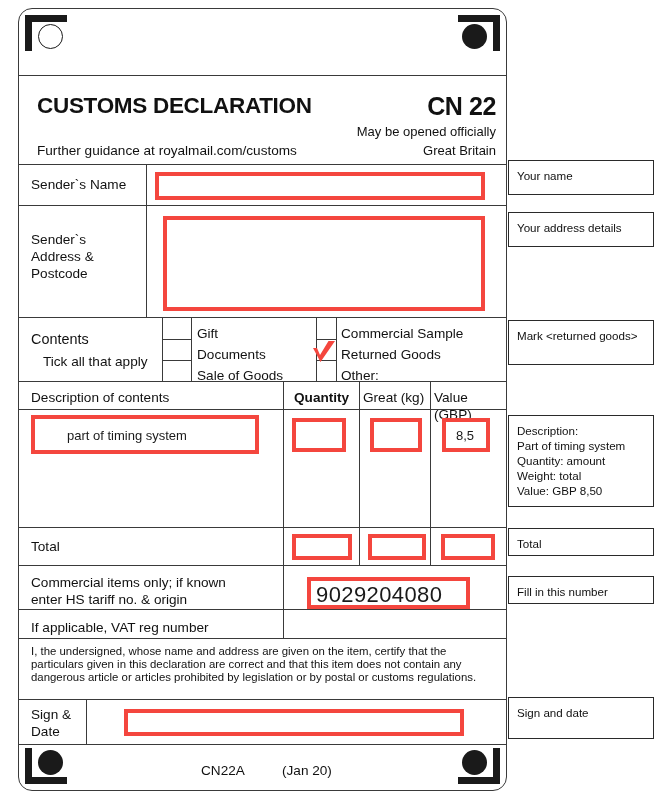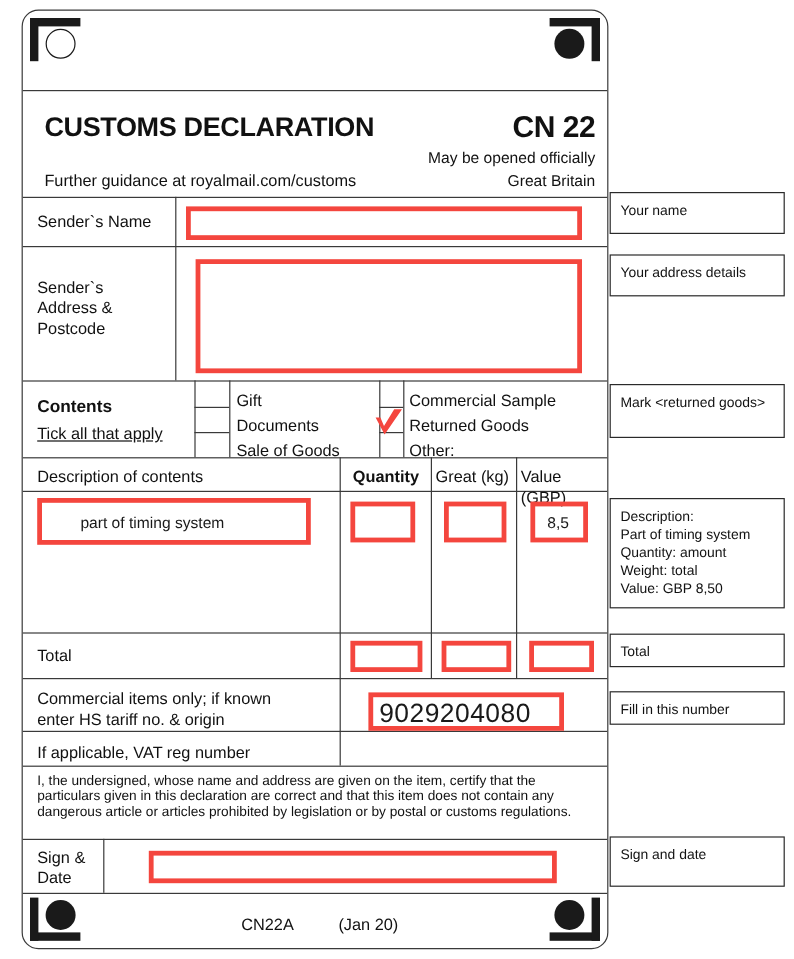--- a/index.html
+++ b/index.html
@@ -116,21 +116,21 @@
     top: 134px;
     font-size: 13px;
   }
 
   
   .cell-label {
     position: absolute;
     font-size: 13.6px;
     line-height: 17px;
   }
-  .cell-bold { font-weight: bold; }
+  .cell-bold { font-weight: normal; }
 
   
   .redbox {
     position: absolute;
     border: 4px solid #f4463e;
     box-sizing: border-box;
     background: transparent;
   }
 
   
@@ -255,21 +255,21 @@
   <div class="redbox" style="left:136px; top:163px; width:330px; height:28px;"></div>
 
   <div class="cell-label" style="left:12px; top:222px;">
     <span>Sender`s</span><br>
     <span>Address &amp;</span><br>
     <span>Postcode</span>
   </div>
   <div class="redbox" style="left:144px; top:207px; width:322px; height:95px;"></div>
 
   <div class="cell-label cell-bold" style="left:12px; top:322px; font-size:14.4px;">Contents</div>
-  <div class="cell-label" style="left:12px; top:344px;text-decoration:underline;">Tick all that apply</div>
+  <div class="cell-label" style="left:24px; top:344px;">Tick all that apply</div>
 
   <div class="cell-label" style="left:178px; top:316px;">Gift</div>
   <div class="cell-label" style="left:178px; top:337px;">Documents</div>
   <div class="cell-label" style="left:178px; top:358px;">Sale of Goods</div>
 
   <div class="cell-label" style="left:322px; top:316px;">Commercial Sample</div>
   <div class="cell-label" style="left:322px; top:337px;">Returned Goods</div>
   <div class="cell-label" style="left:322px; top:358px;">Other:</div>
 
   <div style="position:absolute;left:143px;top:309px;width:29px;height:21px;"></div>

